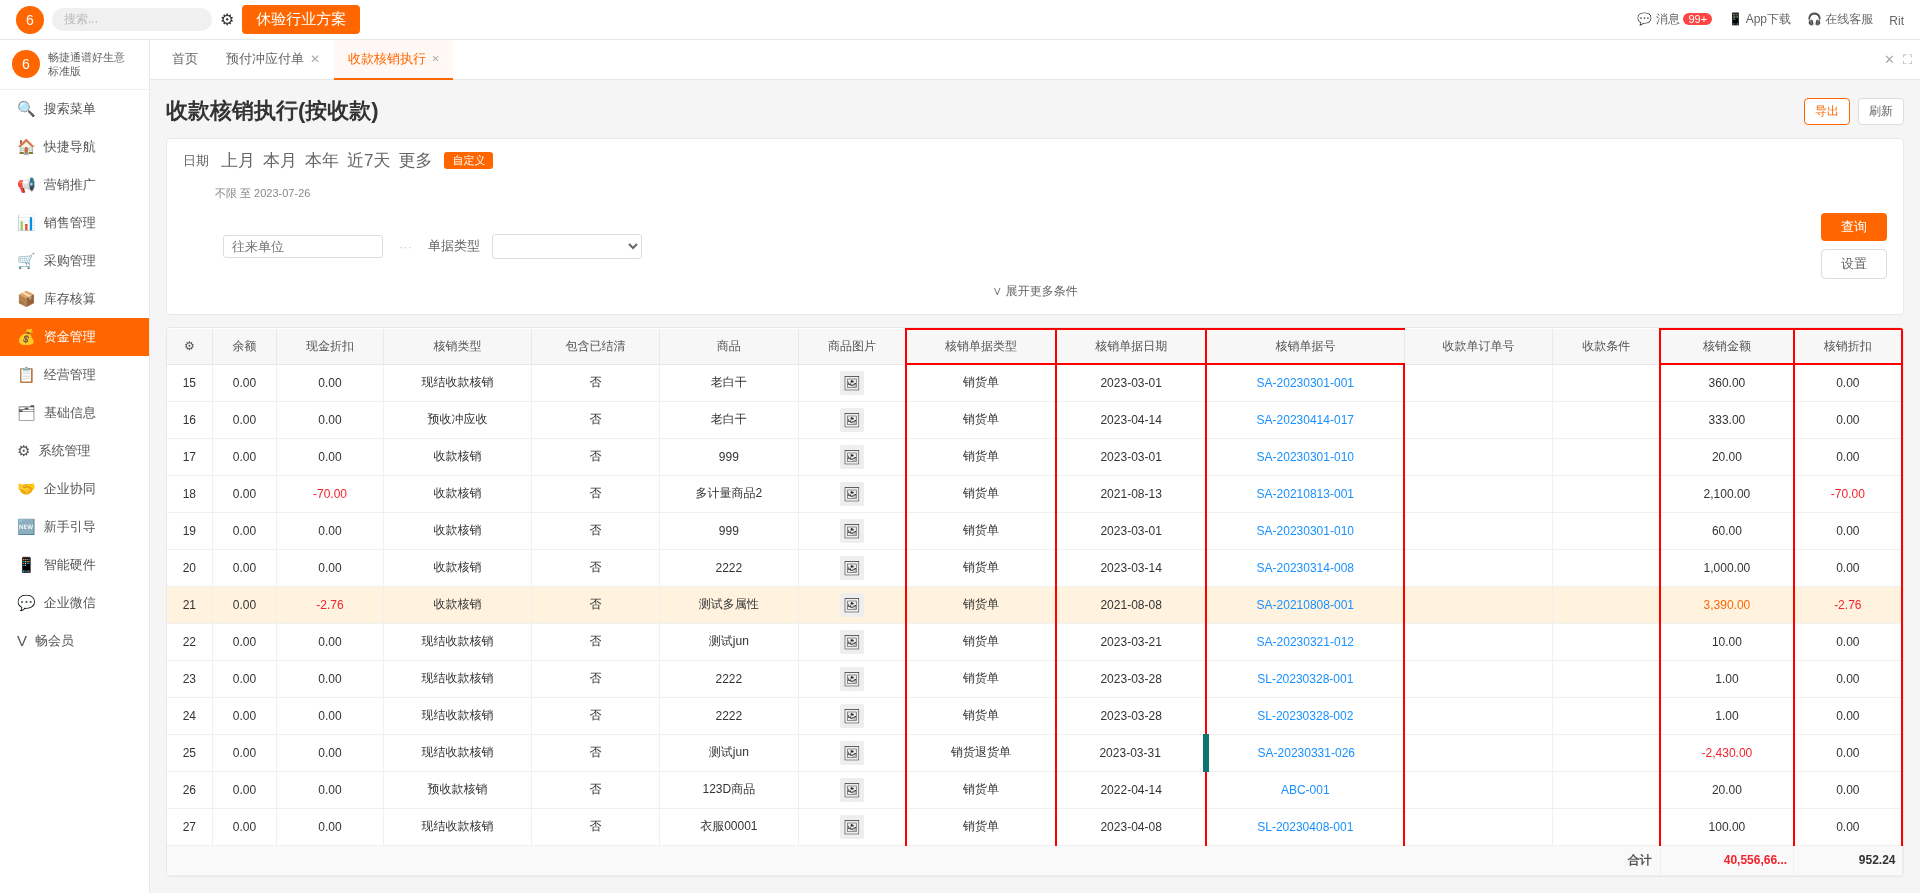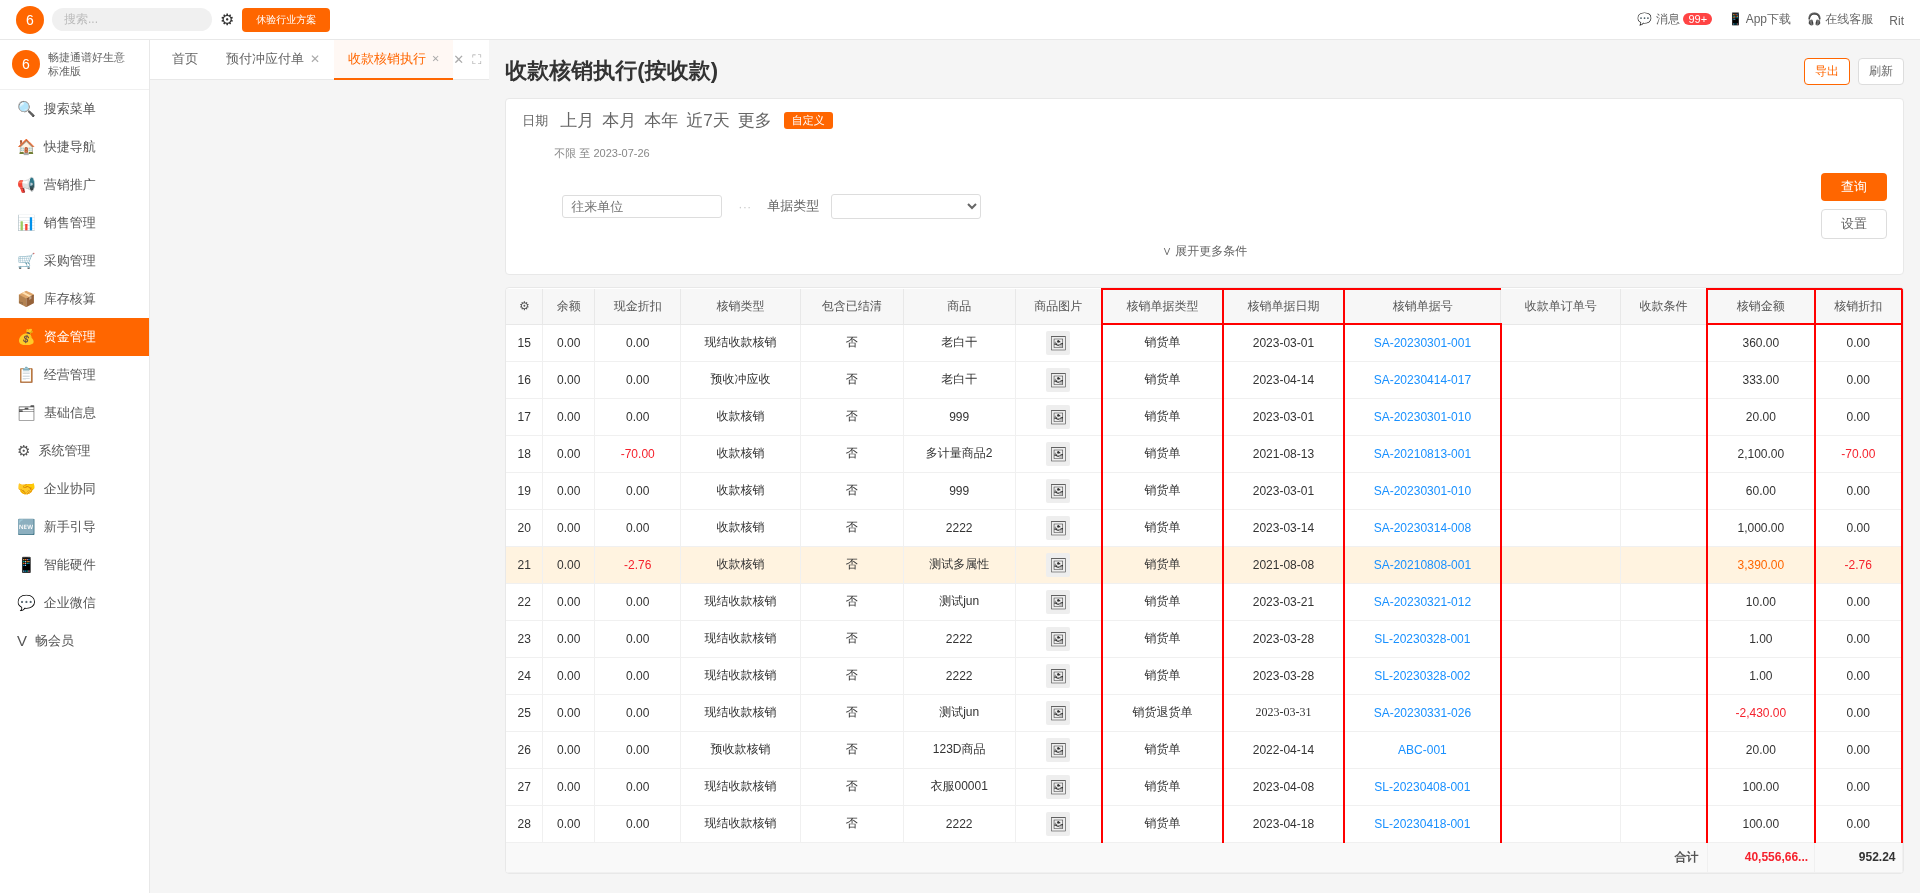--- a/index.html
+++ b/index.html
@@ -12,21 +12,21 @@
       border-bottom: 1px solid #e8e8e8;
       display: flex;
       align-items: center;
       padding: 0 16px;
       gap: 12px;
     }
     .top-bar-left { display: flex; align-items: center; gap: 8px; flex: 1; }
     .top-bar-search { background: #f0f0f0; border-radius: 12px; padding: 3px 12px; font-size: 12px; color: #aaa; width: 160px; }
     .top-bar-right { display: flex; align-items: flex-end; gap: 16px; font-size: 12px; color: #666; }
     .gear-icon { font-size: 16px; cursor: pointer; }
-    .btn-industry { background: #ff6600; color: #fff; border: none; padding: 5px 14px; border-radius: 4px; font-size: 10px; cursor: pointer; }
+    .btn-industry { background: #ff6600; color: #fff; border: none; padding: 5px 14px; border-radius: 4px; font-size: 15px; cursor: pointer; }
     .badge-red { background: #ff4444; color: #fff; border-radius: 8px; font-size: 11px; padding: 0 5px; }
 
     
     .layout { display: flex; height: calc(100vh - 40px); }
     .sidebar {
       width: 150px;
       background: #fff;
       border-right: 1px solid #e8e8e8;
       display: flex;
       flex-direction: column;
@@ -39,21 +39,21 @@
       padding: 10px 14px;
       cursor: pointer;
       color: #555;
       font-size: 13px;
       border-left: 3px solid transparent;
     }
     .sidebar-item.active { background: #ff6600; color: #fff; border-left: 3px solid #ff6600; }
     .sidebar-item .icon { font-size: 15px; }
 
     
-    .main { flex: 1; display: flex; flex-direction: row; overflow: hidden; }
+    .main { flex: 1; display: flex; flex-direction: column; overflow: hidden; }
 
     
     .tab-bar {
       background: #fff;
       display: flex;
       align-items: center;
       border-bottom: 1px solid #e8e8e8;
       height: 40px;
       padding: 0 8px;
     }
@@ -495,22 +495,22 @@
               </tr>
               <tr>
                 <td>25</td>
                 <td>0.00</td>
                 <td>0.00</td>
                 <td>现结收款核销</td>
                 <td>否</td>
                 <td>测试jun</td>
                 <td><span style="display: inline-block; width: 24px; height: 24px; background: rgb(238, 238, 238); border-radius: 2px; font-size: 14px; line-height: 24px;">🖼</span></td>
                 <td style="border-left: 2px solid red; border-right: 2px solid red;">销货退货单</td>
-                <td style="border-left: 2px solid red; border-right: 2px solid red; font-family: Liberation Serif, serif;">2023-03-31</td>
-                <td style="border-left: 2px solid #0f766e; border-right: 2px solid red;"><a class="link-blue">SA-20230331-026</a></td>
+                <td style="border-left: 2px solid red; border-right: 2px solid red;">2023-03-31</td>
+                <td style="border-left: 6px solid #0f766e; border-right: 2px solid red;"><a class="link-blue">SA-20230331-026</a></td>
                 <td></td>
                 <td></td>
                 <td class="text-red" style="border-left: 2px solid red; border-right: 2px solid red;">-2,430.00</td>
                 <td style="border-left: 2px solid red; border-right: 2px solid red;">0.00</td>
               </tr>
               <tr>
                 <td>26</td>
                 <td>0.00</td>
                 <td>0.00</td>
                 <td>预收款核销</td>
@@ -529,36 +529,20 @@
                 <td>27</td>
                 <td>0.00</td>
                 <td>0.00</td>
                 <td>现结收款核销</td>
                 <td>否</td>
                 <td>衣服00001</td>
                 <td><span style="display: inline-block; width: 24px; height: 24px; background: rgb(238, 238, 238); border-radius: 2px; font-size: 14px; line-height: 24px;">🖼</span></td>
                 <td style="border-left: 2px solid red; border-right: 2px solid red;">销货单</td>
                 <td style="border-left: 2px solid red; border-right: 2px solid red;">2023-04-08</td>
                 <td style="border-left: 2px solid red; border-right: 2px solid red;"><a class="link-blue">SL-20230408-001</a></td>
-                <td></td>
-                <td></td>
-                <td style="border-left: 2px solid red; border-right: 2px solid red;">100.00</td>
-                <td style="border-left: 2px solid red; border-right: 2px solid red;">0.00</td>
-              </tr>
-              <tr>
-                <td>28</td>
-                <td>0.00</td>
-                <td>0.00</td>
-                <td>现结收款核销</td>
-                <td>否</td>
-                <td>2222</td>
-                <td><span style="display: inline-block; width: 24px; height: 24px; background: rgb(238, 238, 238); border-radius: 2px; font-size: 14px; line-height: 24px;">🖼</span></td>
-                <td style="border-left: 2px solid red; border-right: 2px solid red;">销货单</td>
-                <td style="border-left: 2px solid red; border-right: 2px solid red;">2023-04-18</td>
-                <td style="border-left: 2px solid red; border-right: 2px solid red;"><a class="link-blue">SL-20230418-001</a></td>
                 <td></td>
                 <td></td>
                 <td style="border-left: 2px solid red; border-right: 2px solid red;">100.00</td>
                 <td style="border-left: 2px solid red; border-right: 2px solid red;">0.00</td>
               </tr>
             </tbody>
           <tfoot>
             <tr class="summary-row">
               <td colspan="12" style="text-align:right;padding-right:8px;font-size:12px;color:#555">合计</td>
               <td style="text-align:right;color:#f5222d;font-weight:bold;">40,556,66...</td>

